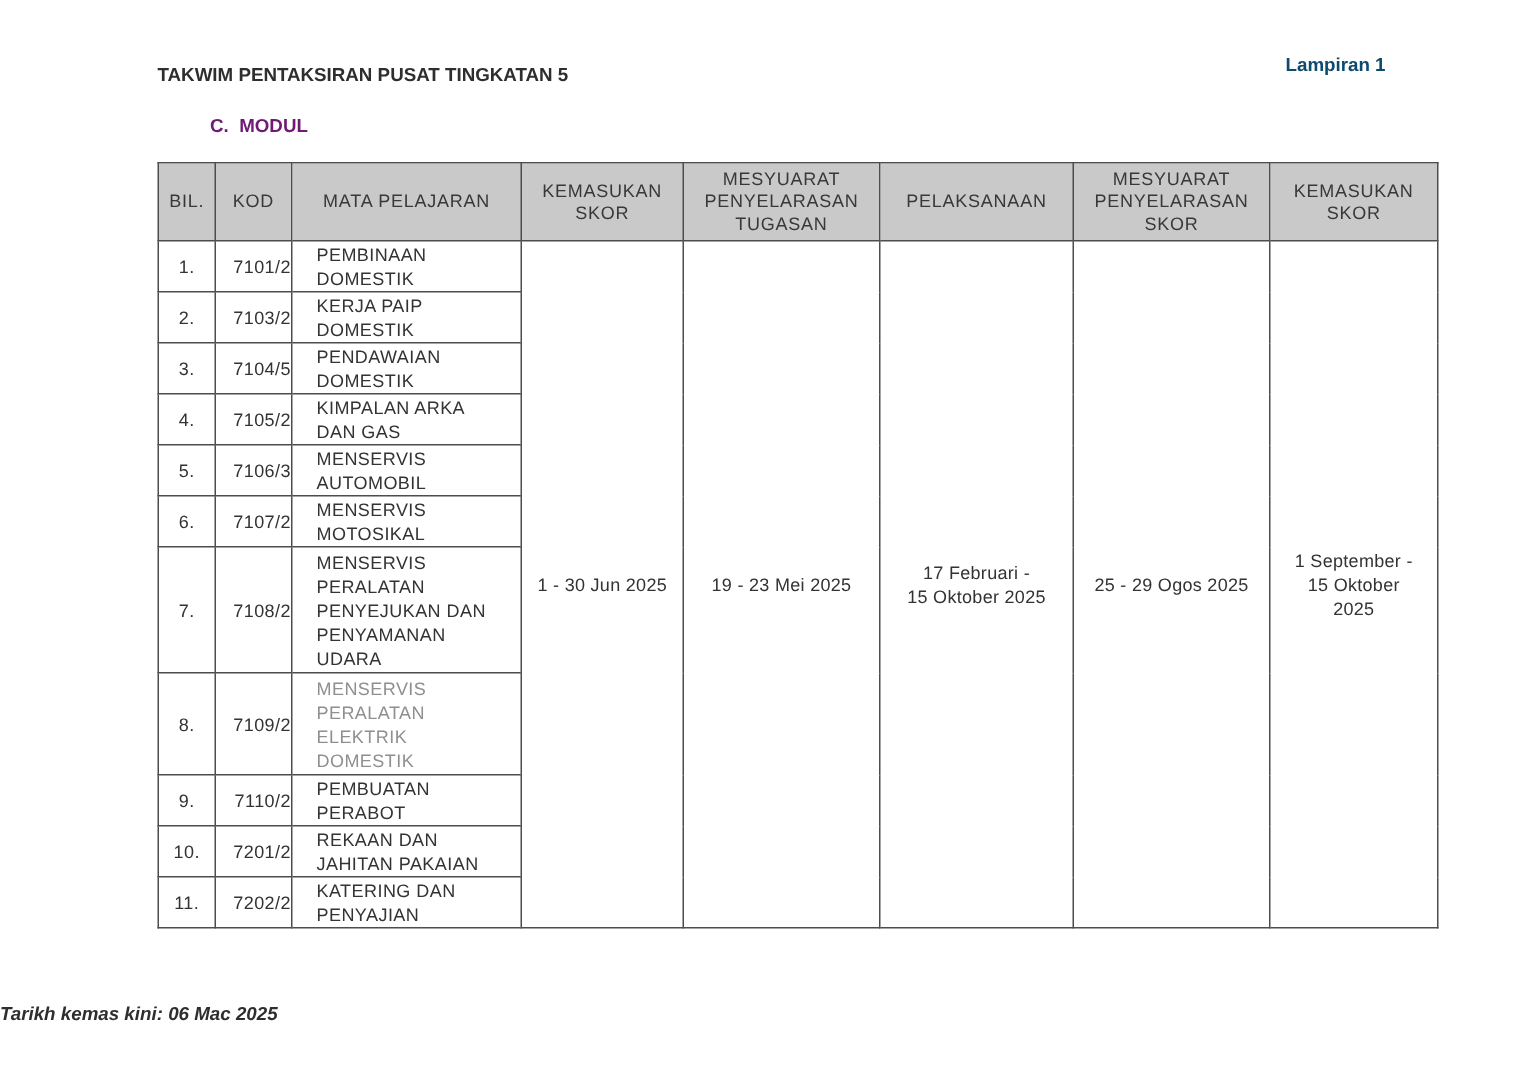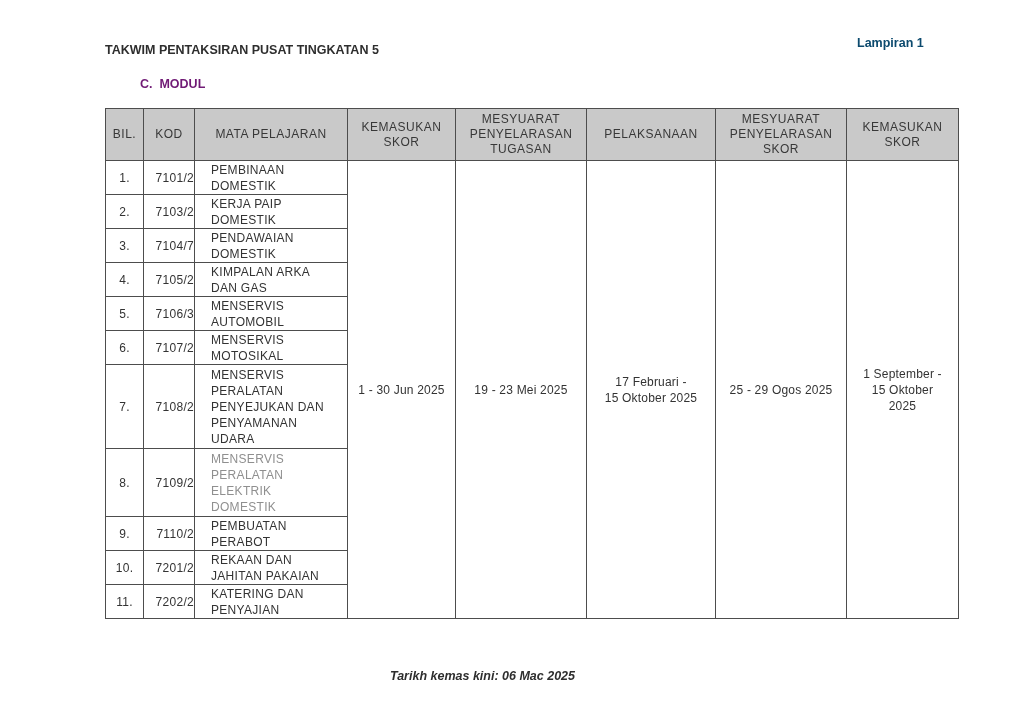--- a/index.html
+++ b/index.html
@@ -84,21 +84,21 @@
     line-height: 16px;
     letter-spacing: 0.2px;
     white-space: pre-line;
     padding: 0 4px;
   }
   .footer {
     position: absolute;
     top: 669px;
     left: 0;
     width: 965px;
-    text-align: center;
+    text-align: left;
     font-size: 12.5px;
     font-weight: bold;
     font-style: italic;
     color: #2e2e2e;
   }
 </style>
 </head>
 <body>
 
 <div class="page">
@@ -156,21 +156,21 @@
 2025</td>
       </tr>
       <tr>
         <td class="c-bil">2.</td>
         <td class="c-kod">7103/2</td>
         <td class="c-subj">KERJA PAIP
 DOMESTIK</td>
       </tr>
       <tr>
         <td class="c-bil">3.</td>
-        <td class="c-kod">7104/7</td>
+        <td class="c-kod">7104/5</td>
         <td class="c-subj">PENDAWAIAN
 DOMESTIK</td>
       </tr>
       <tr>
         <td class="c-bil">4.</td>
         <td class="c-kod">7105/2</td>
         <td class="c-subj">KIMPALAN ARKA
 DAN GAS</td>
       </tr>
       <tr>

